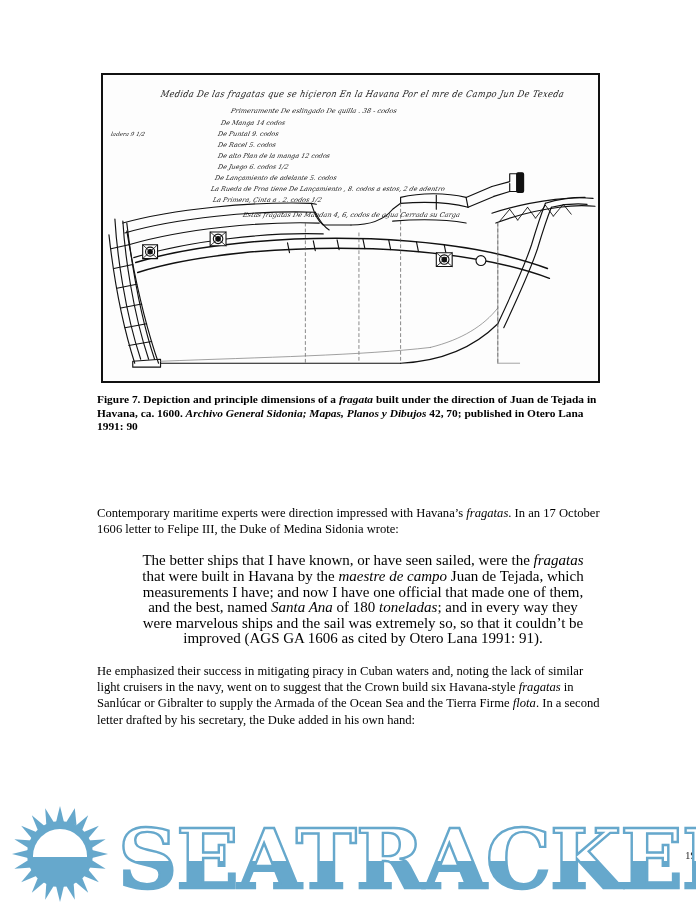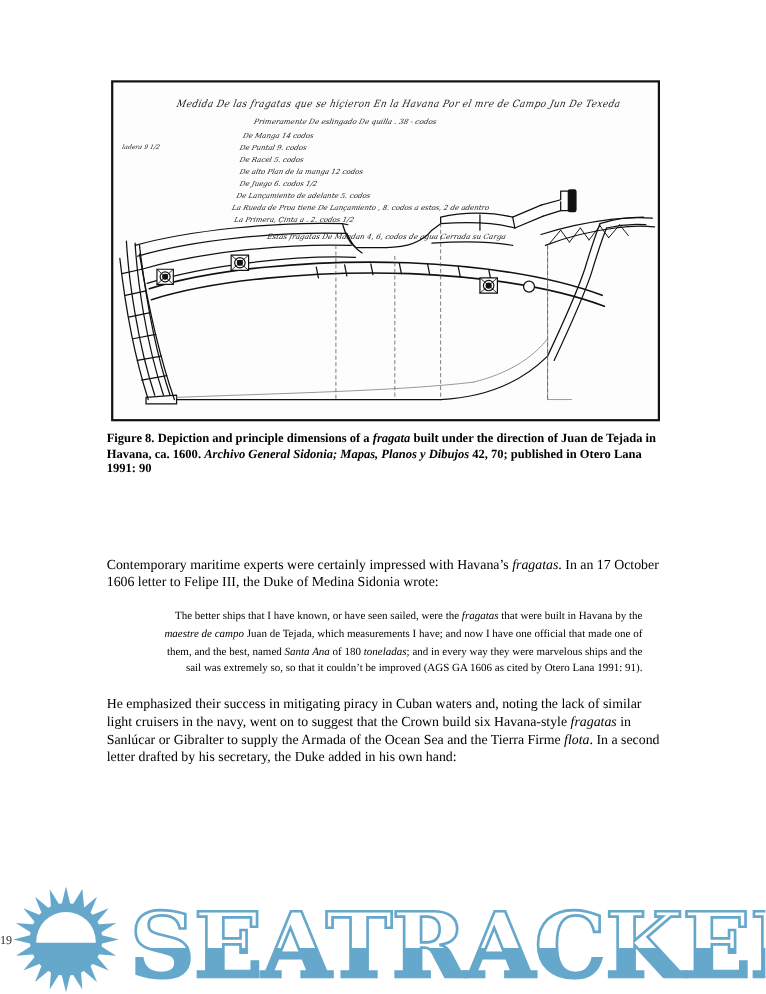--- a/index.html
+++ b/index.html
@@ -95,32 +95,32 @@
     margin: 0 0 16px 0;
     text-align: left;
   }
   .para:last-child { margin-bottom: 16px; }
   .para i, .blockquote i { }
 
   .blockquote {
     margin: 16px 0 16px 0;
     padding-left: 45px;
     padding-right: 18px;
-    font-size: 10px;
+    font-size: 15px;
     line-height: 15.6px;
-    text-align: right;
+    text-align: center;
   }
 
   
   .page-number {
     position: absolute;
     left: 0;
     top: 849px;
     width: 696px;
-    text-align: left;
+    text-align: right;
     font-size: 11px;
     color: #2c2c2c;
     z-index: 1;
   }
   .watermark {
     position: absolute;
     left: 0;
     top: 800px;
     width: 696px;
     height: 104px;
@@ -258,26 +258,26 @@
     <div class="hand hand-l5">De alto Plan de la manga  12 codos</div>
     <div class="hand hand-l6">De Juego   6. codos 1/2</div>
     <div class="hand hand-l7">De Lançamiento de adelante  5. codos</div>
     <div class="hand hand-l8">La Rueda de Proa tiene De Lançamiento , 8. codos a estos, 2 de adentro</div>
     <div class="hand hand-l9">La Primera, Çinta  a . 2. codos 1/2</div>
     <div class="hand hand-l10">Estas fragatas De Mandan  4, 6, codos de agua Cerrada su Carga</div>
     <div class="hand hand-side">ladera 9 1/2</div>
   </div>
 </div>
 
-<div class="caption"><span>Figure 8.  Depiction and principle dimensions of a </span><i>fragata</i><span> built under the direction of Juan de Tejada in Havana, ca. 1600.  </span><i>Archivo General Sidonia; Mapas, Planos y Dibujos</i><span> 42, 70; published in Otero Lana 1991: 90</span></div>
+<div class="caption"><span>Figure 7.  Depiction and principle dimensions of a </span><i>fragata</i><span> built under the direction of Juan de Tejada in Havana, ca. 1600.  </span><i>Archivo General Sidonia; Mapas, Planos y Dibujos</i><span> 42, 70; published in Otero Lana 1991: 90</span></div>
 
 <div class="body-text">
 
 
-  <p class="para"><span>Contemporary maritime experts were certainly impressed with Havana’s </span><i>fragatas</i><span>.  In an 17 October 1606 letter to Felipe III, the Duke of Medina Sidonia wrote:</span></p>
+  <p class="para"><span>Contemporary maritime experts were direction impressed with Havana’s </span><i>fragatas</i><span>.  In an 17 October 1606 letter to Felipe III, the Duke of Medina Sidonia wrote:</span></p>
 
   <p class="blockquote"><span>The better ships that I have known, or have seen sailed, were the </span><i>fragatas</i><span> that were built in Havana by the </span><i>maestre de campo</i><span> Juan de Tejada, which measurements I have; and now I have one official that made one of them, and the best, named </span><i>Santa Ana</i><span> of 180 </span><i>toneladas</i><span>; and in every way they were marvelous ships and the sail was extremely so, so that it couldn’t be improved (AGS GA 1606 as cited by Otero Lana 1991: 91).</span></p>
 
   <p class="para"><span>He emphasized their success in mitigating piracy in Cuban waters and, noting the lack of similar light cruisers in the navy, went on to suggest that the Crown build six Havana-style </span><i>fragatas</i><span> in Sanlúcar or Gibralter to supply the Armada of the Ocean Sea and the Tierra Firme </span><i>flota</i><span>.  In a second letter drafted by his secretary, the Duke added in his own hand:</span></p>
 </div>
 
 <div class="page-number">19</div>
 
 <div class="watermark">
   <svg viewBox="0 0 696 104" preserveAspectRatio="none">

